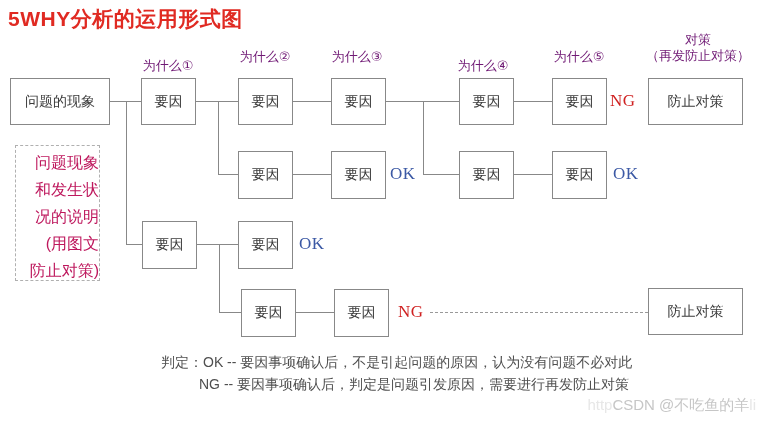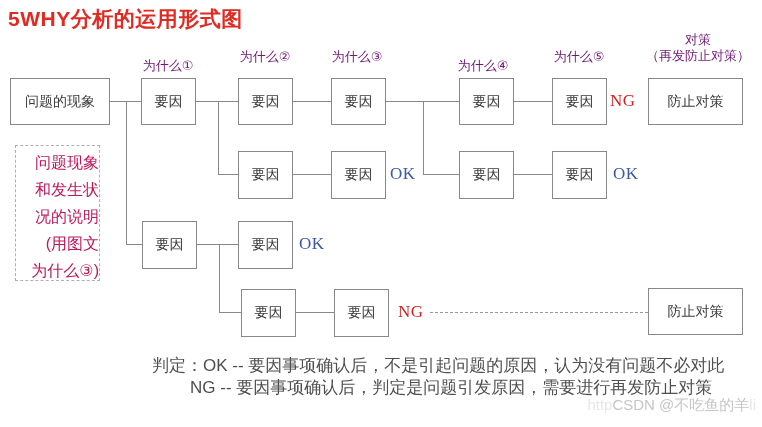--- a/index.html
+++ b/index.html
@@ -24,21 +24,21 @@
     position:absolute;left:15px;top:145px;width:85px;height:136px;
     border:1px dashed #b0b0b0;color:#be185d;font-size:16px;line-height:27px;
     text-align:right;box-sizing:border-box;padding-top:3px;
   }
   .hline{position:absolute;height:1px;background:#888;}
   .vline{position:absolute;width:1px;background:#888;}
   .dashline{position:absolute;height:0;border-top:1px dashed #999;}
   .judge{position:absolute;font-size:17px;letter-spacing:.5px;white-space:nowrap;font-family:Liberation Serif, serif;}
   .judge.ng{color:#cf2121;}
   .judge.ok{color:#3c59a5;}
-  .legend{position:absolute;font-size:17px;color:#4f4f4f;white-space:nowrap;}
+  .legend{position:absolute;font-size:14px;color:#4f4f4f;white-space:nowrap;margin-left:9px;}
   #watermark{
     position:absolute;right:6px;top:396px;font-size:15px;color:#c6c6c6;white-space:nowrap;
   }
   #watermark .faint{color:#e7e7e7;}
 </style>
 </head>
 <body>
 
 <div id="stage">
 
@@ -72,21 +72,21 @@
 
   <div class="box" style="left:241px;top:289px;width:55px;height:48px">要因</div>
   <div class="box" style="left:334px;top:289px;width:55px;height:48px">要因</div>
   <div class="box" style="left:648px;top:288px;width:95px;height:47px">防止对策</div>
 
   <div class="note">
     <div>问题现象</div>
     <div>和发生状</div>
     <div>况的说明</div>
     <div>(用图文</div>
-    <div>为什么③)</div>
+    <div>防止对策)</div>
   </div>
 
   <div class="hline" style="left:110px;top:101px;width:31px"></div>
   <div class="hline" style="left:196px;top:101px;width:42px"></div>
   <div class="hline" style="left:293px;top:101px;width:38px"></div>
   <div class="hline" style="left:386px;top:101px;width:73px"></div>
   <div class="hline" style="left:514px;top:101px;width:38px"></div>
 
   <div class="vline" style="left:126px;top:101px;height:144px"></div>
   <div class="vline" style="left:218px;top:101px;height:74px"></div>

